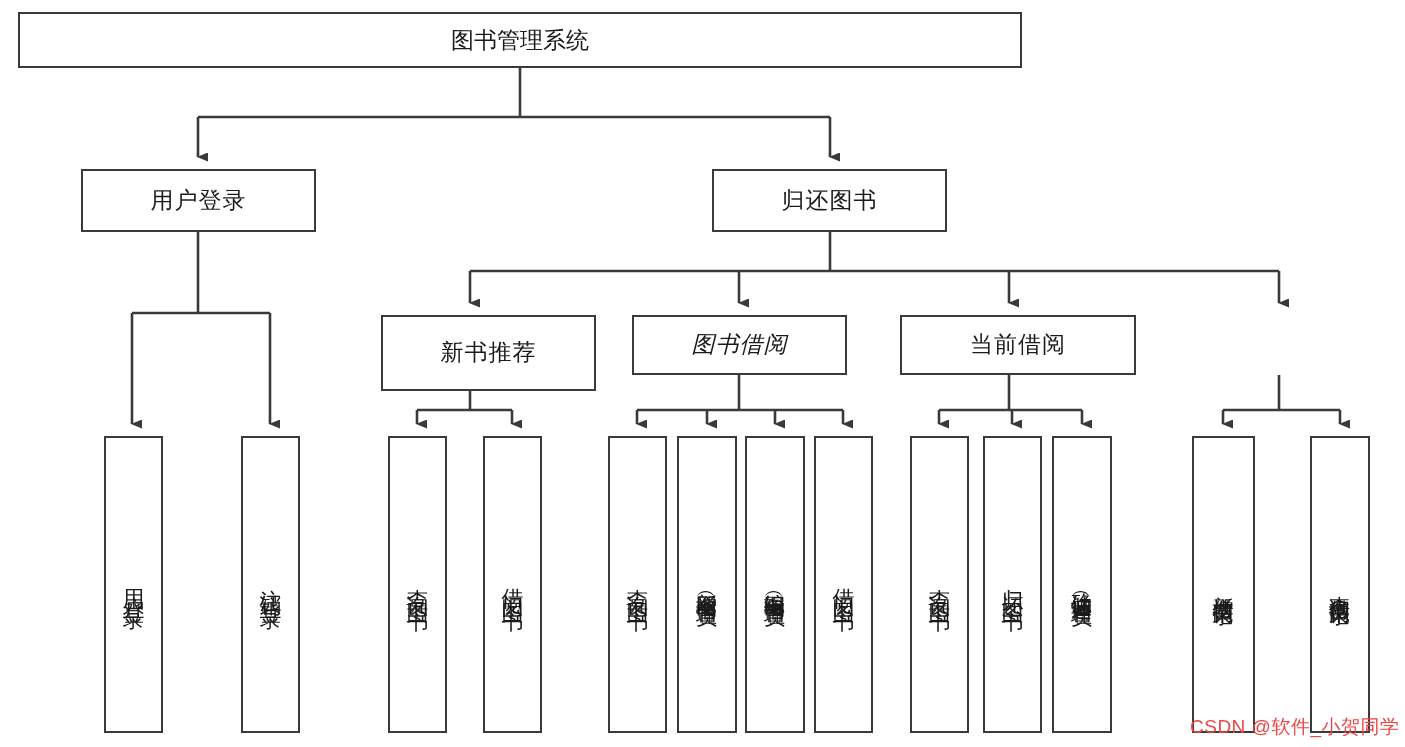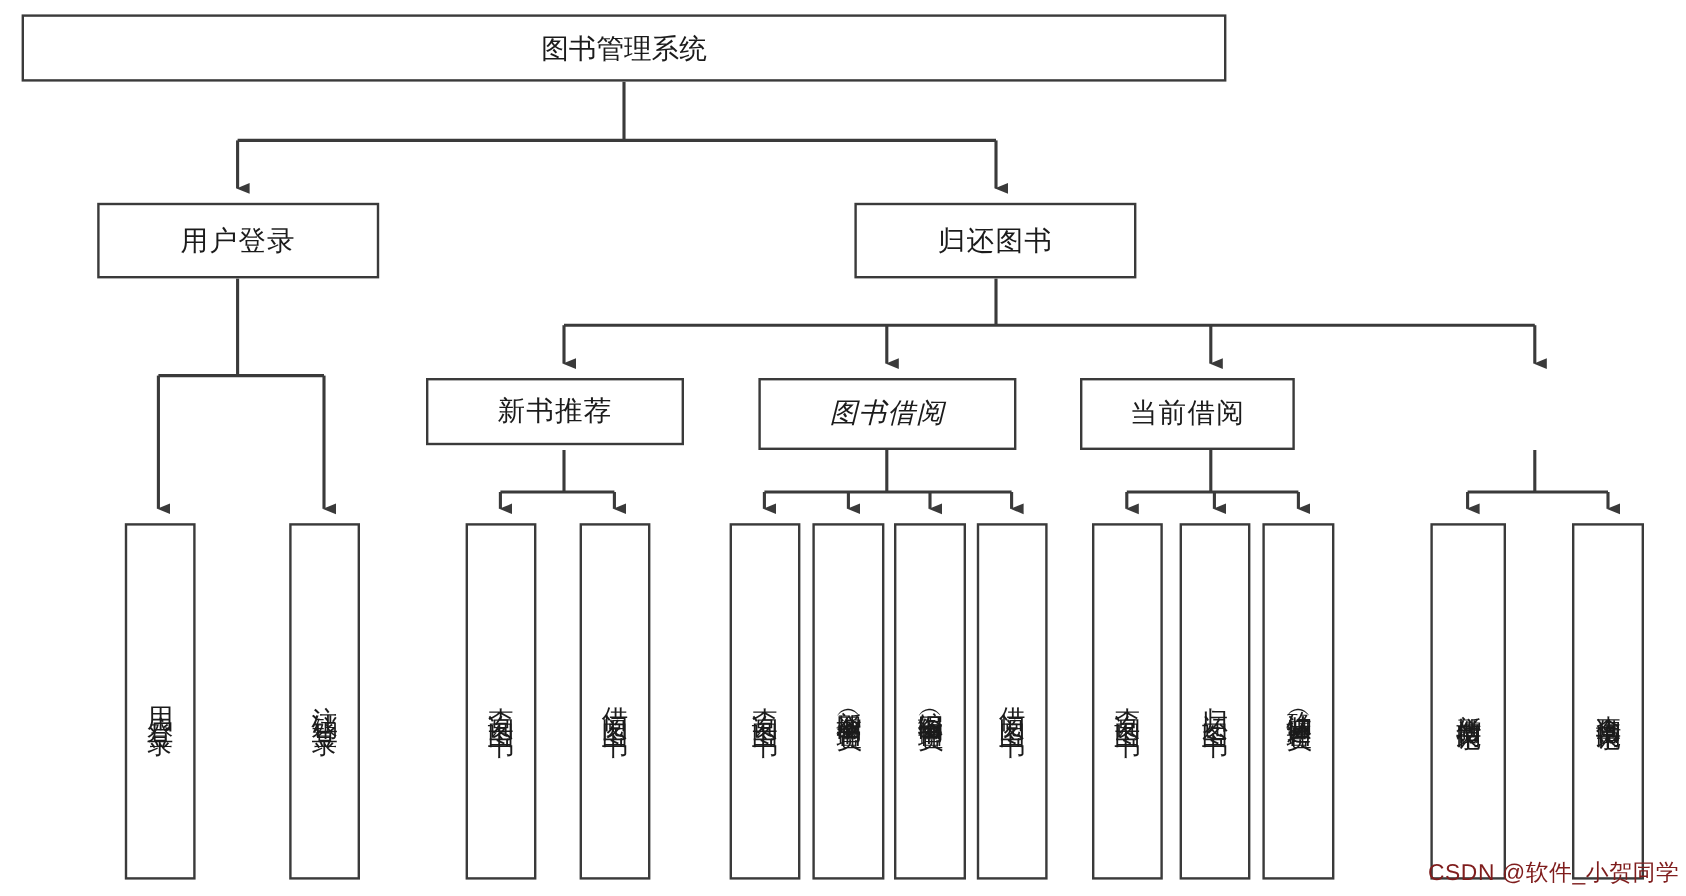--- a/index.html
+++ b/index.html
@@ -59,21 +59,21 @@
   }
   .vtext.tight {
     letter-spacing: 2px;
     font-size: 21px;
   }
   .watermark {
     position: absolute;
     left: 1190px;
     top: 714px;
     font-size: 19px;
-    color: #7f1d1d;
+    color: #ef4444;
     white-space: nowrap;
     letter-spacing: 0.5px;
   }
 </style>
 </head>
 <body>
 
 <div id="diagram">
 
   <svg id="wires" viewBox="0 0 1405 747">
@@ -131,27 +131,27 @@
     <span>图书管理系统</span>
   </div>
 
   <div class="node horiz" style="left: 81px; top: 169px; width: 235px; height: 63px;">
     <span>用户登录</span>
   </div>
   <div class="node horiz" style="left: 712px; top: 169px; width: 235px; height: 63px;">
     <span>归还图书</span>
   </div>
 
-  <div class="node horiz" style="left: 355px; top: 315px; width: 215px; height: 56px;">
+  <div class="node horiz" style="left: 381px; top: 315px; width: 215px; height: 76px;">
     <span>新书推荐</span>
   </div>
   <div class="node horiz" style="left: 632px; top: 315px; width: 215px; height: 60px; font-style: italic;">
     <span>图书借阅</span>
   </div>
-  <div class="node horiz" style="left: 900px; top: 315px; width: 179px; height: 60px; justify-content: center;">
+  <div class="node horiz" style="left: 900px; top: 315px; width: 236px; height: 60px; justify-content: center;">
     <span>当前借阅</span>
   </div>
 
   <div class="node leaf" style="left: 104px; top: 436px; width: 59px; height: 297px;">
     <span class="vtext">用户登录</span>
   </div>
   <div class="node leaf" style="left: 241px; top: 436px; width: 59px; height: 297px;">
     <span class="vtext">注销登录</span>
   </div>
   <div class="node leaf" style="left: 388px; top: 436px; width: 59px; height: 297px;">

